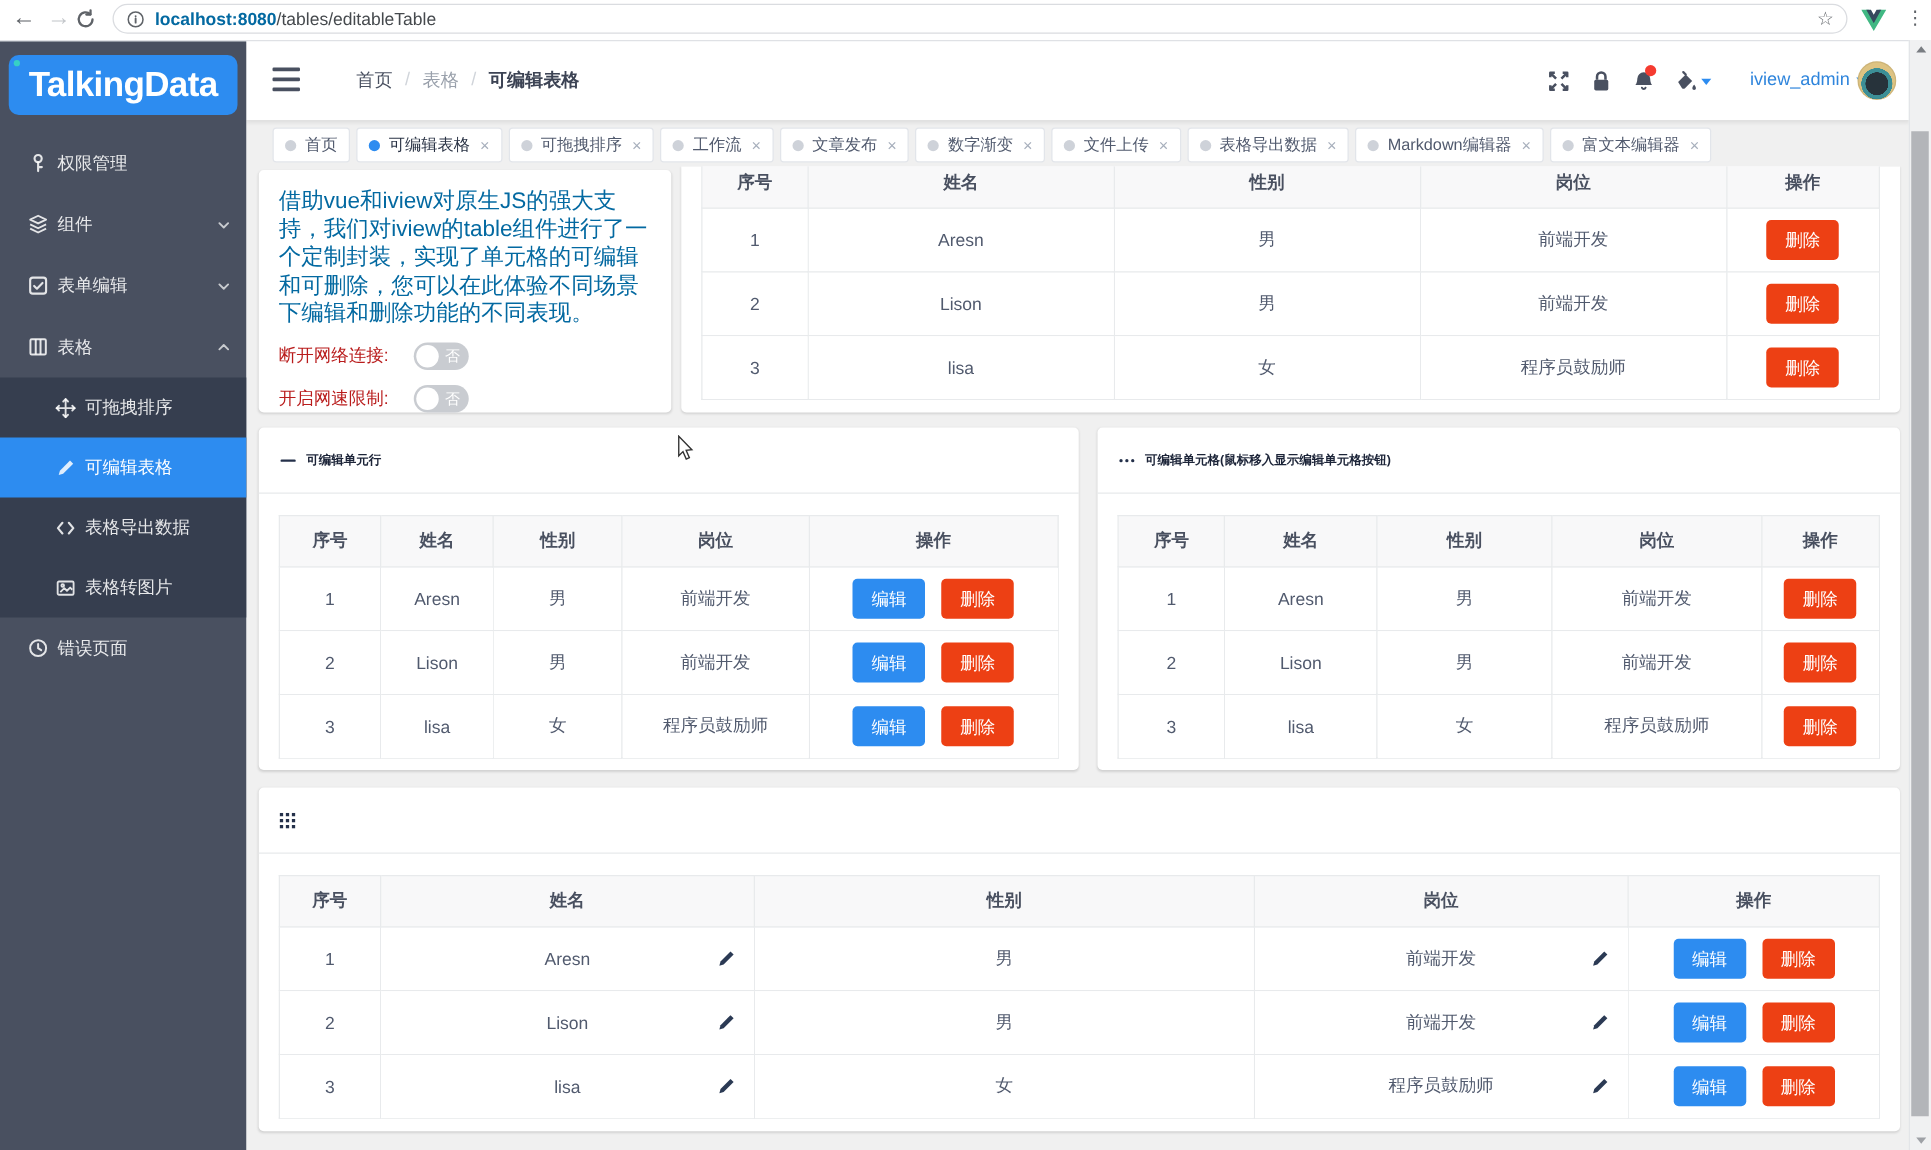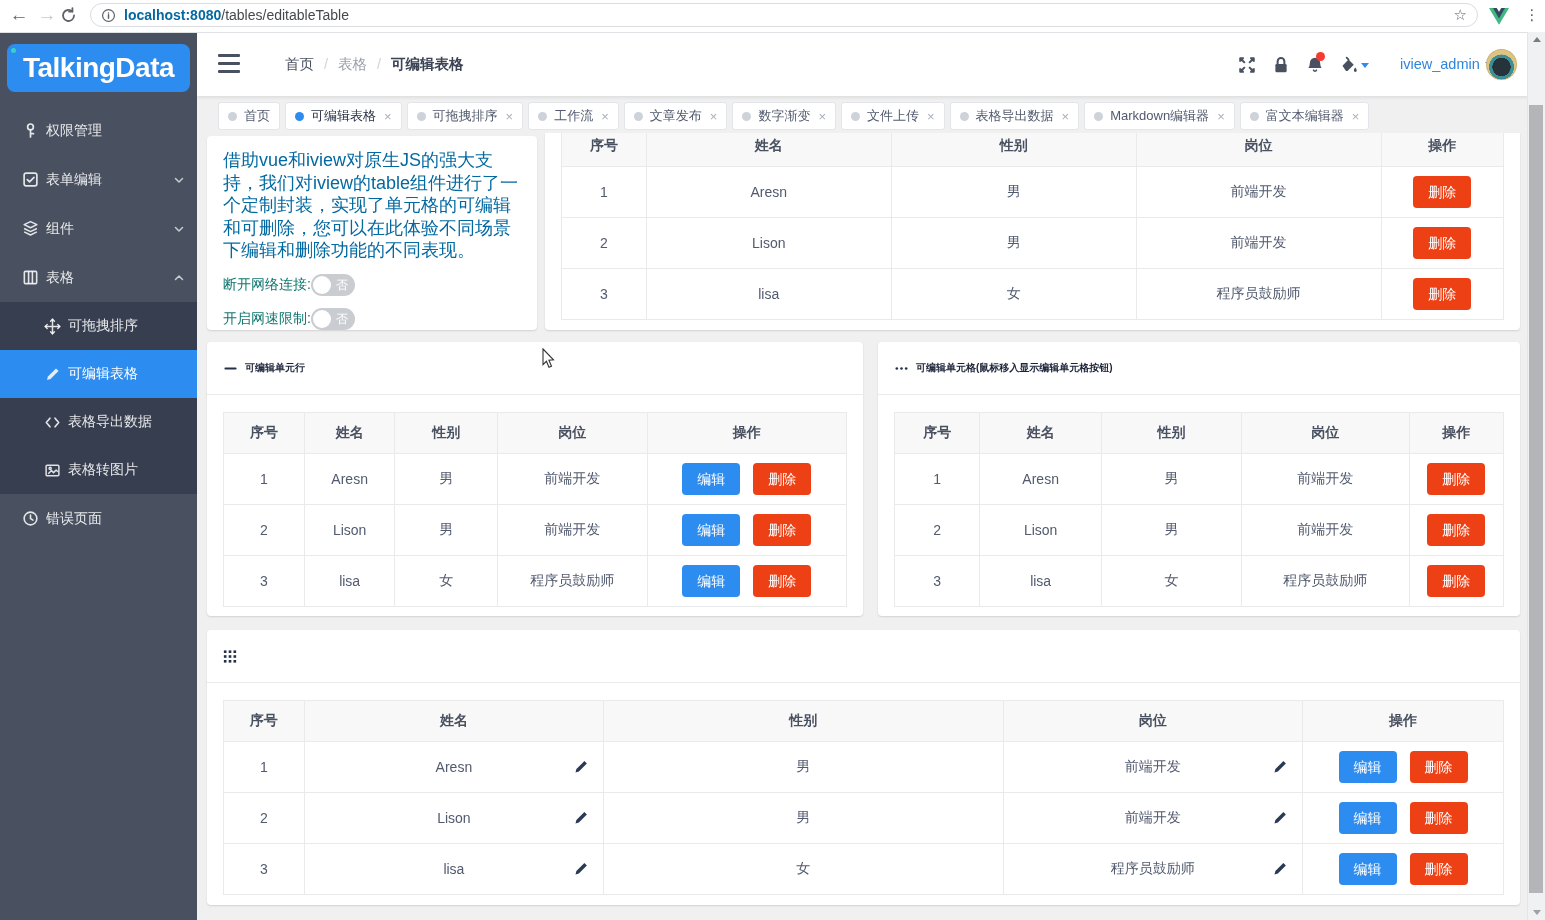--- a/index.html
+++ b/index.html
@@ -66,21 +66,21 @@
   .main{position:absolute;left:197px;top:133px;width:1331px;height:787px;background:#f0f0f0;overflow:hidden;}
   .card{position:absolute;background:#fff;border-radius:4px;box-shadow:0 1px 2px rgba(0,0,0,.13);}
   .card-title{height:52px;display:flex;align-items:center;padding:0 16px;border-bottom:1px solid #e8eaec;
               font-size:10px;font-weight:bold;color:#1c2438;}
   .card-title .t-icon{margin-right:7px;color:#24304a;display:flex;}
   .card-body{padding:17px 16px;}
 
   .info-card{left:10px;top:3px;width:330px;height:194px;box-sizing:border-box;padding:13px 16px;}
   .info-card p{margin:0;font-size:18px;line-height:22.5px;color:#0369a1;}
   .toggle-row{display:flex;align-items:center;margin-top:12px;}
-  .toggle-label{color:#0f766e;font-size:14px;width:88px;}
+  .toggle-label{color:#b91c1c;font-size:14px;width:108px;}
   .iswitch{width:44px;height:22px;border-radius:22px;background:#c9ccd1;position:relative;cursor:pointer;}
   .iswitch .knob{position:absolute;left:2px;top:2px;width:18px;height:18px;border-radius:50%;background:#fff;}
   .iswitch .sw-txt{position:absolute;right:7px;top:0;line-height:22px;font-size:12px;color:#fff;}
 
   .top-table-card{left:348px;top:0;width:975px;height:197px;overflow:hidden;border-radius:0 0 4px 4px;}
   .top-table-card .itable{margin:-8px 16px 0 16px;width:943px;}
   .top-table-card th{height:32px;}
 
   .mid-left-card{left:10px;top:209px;width:656px;height:274px;}
   .mid-right-card{left:681px;top:209px;width:642px;height:274px;}
@@ -147,41 +147,41 @@
           <span class="mi-icon">
             <svg viewBox="0 0 16 16" fill="none" stroke="currentColor" stroke-width="1.6" stroke-linecap="round" width="17" height="17">
               <circle cx="8" cy="4.6" r="2.7"></circle>
               <path d="M8 7.4V14M8 11h2.8"></path>
             </svg>
           </span>
           <span>权限管理</span>
         </div>
         <div class="menu-item">
           <span class="mi-icon">
-            <svg viewBox="0 0 16 16" fill="none" stroke="currentColor" stroke-width="1.6" width="17" height="17">
-              <rect x="2" y="2" width="12" height="12" rx="2"></rect>
-              <path d="M5 8.2l2.1 2.1L11.3 6" stroke-linecap="round" stroke-linejoin="round"></path>
-            </svg>
-          </span>
-          <span>表单编辑</span>
-          <span class="chev">
-            <svg width="12" height="12" viewBox="0 0 12 12" fill="none" stroke="currentColor" stroke-width="1.5" stroke-linecap="round" stroke-linejoin="round">
-              <path d="M2.5 4.5L6 8l3.5-3.5"></path>
-            </svg>
-          </span>
-        </div>
-        <div class="menu-item">
-          <span class="mi-icon">
             <svg viewBox="0 0 16 16" fill="none" stroke="currentColor" stroke-width="1.4" stroke-linejoin="round" width="17" height="17">
               <path d="M8 1.5l6 2.9-6 2.9-6-2.9z"></path>
               <path d="M2 8l6 2.9L14 8"></path>
               <path d="M2 11.2l6 2.9 6-2.9"></path>
             </svg>
           </span>
           <span>组件</span>
+          <span class="chev">
+            <svg width="12" height="12" viewBox="0 0 12 12" fill="none" stroke="currentColor" stroke-width="1.5" stroke-linecap="round" stroke-linejoin="round">
+              <path d="M2.5 4.5L6 8l3.5-3.5"></path>
+            </svg>
+          </span>
+        </div>
+        <div class="menu-item">
+          <span class="mi-icon">
+            <svg viewBox="0 0 16 16" fill="none" stroke="currentColor" stroke-width="1.6" width="17" height="17">
+              <rect x="2" y="2" width="12" height="12" rx="2"></rect>
+              <path d="M5 8.2l2.1 2.1L11.3 6" stroke-linecap="round" stroke-linejoin="round"></path>
+            </svg>
+          </span>
+          <span>表单编辑</span>
           <span class="chev">
             <svg width="12" height="12" viewBox="0 0 12 12" fill="none" stroke="currentColor" stroke-width="1.5" stroke-linecap="round" stroke-linejoin="round">
               <path d="M2.5 4.5L6 8l3.5-3.5"></path>
             </svg>
           </span>
         </div>
         <div class="menu-item">
           <span class="mi-icon">
             <svg viewBox="0 0 16 16" fill="none" stroke="currentColor" stroke-width="1.5" width="17" height="17">
               <rect x="2.2" y="2.2" width="11.6" height="11.6" rx="1"></rect>

